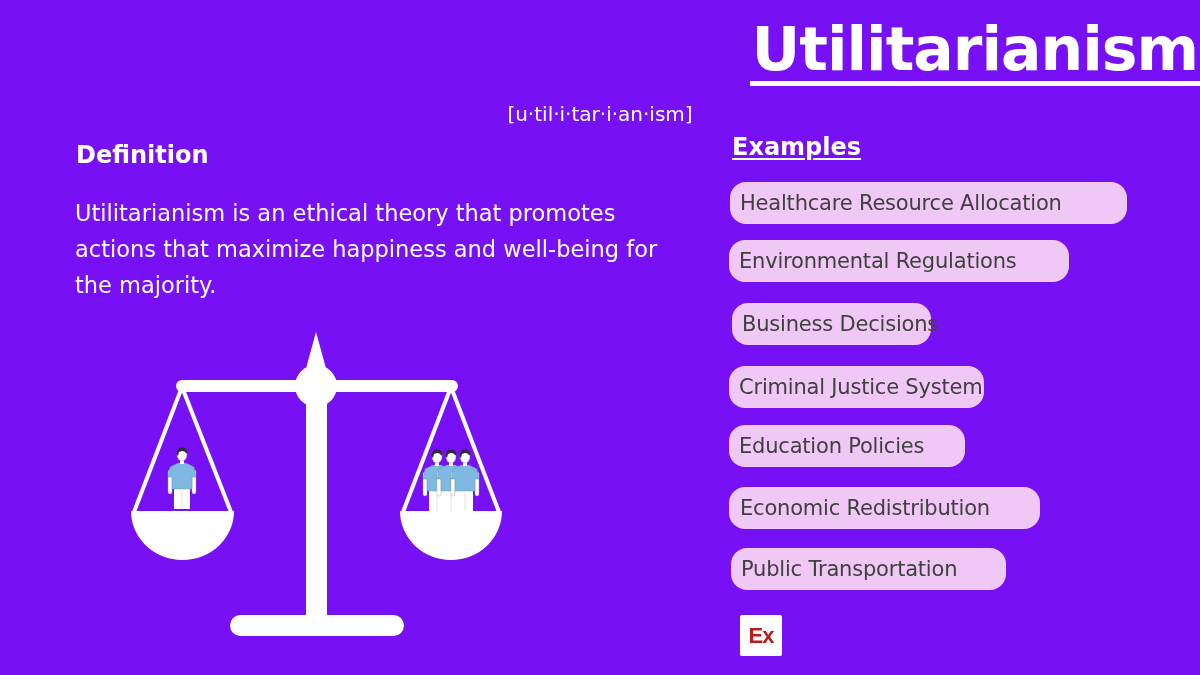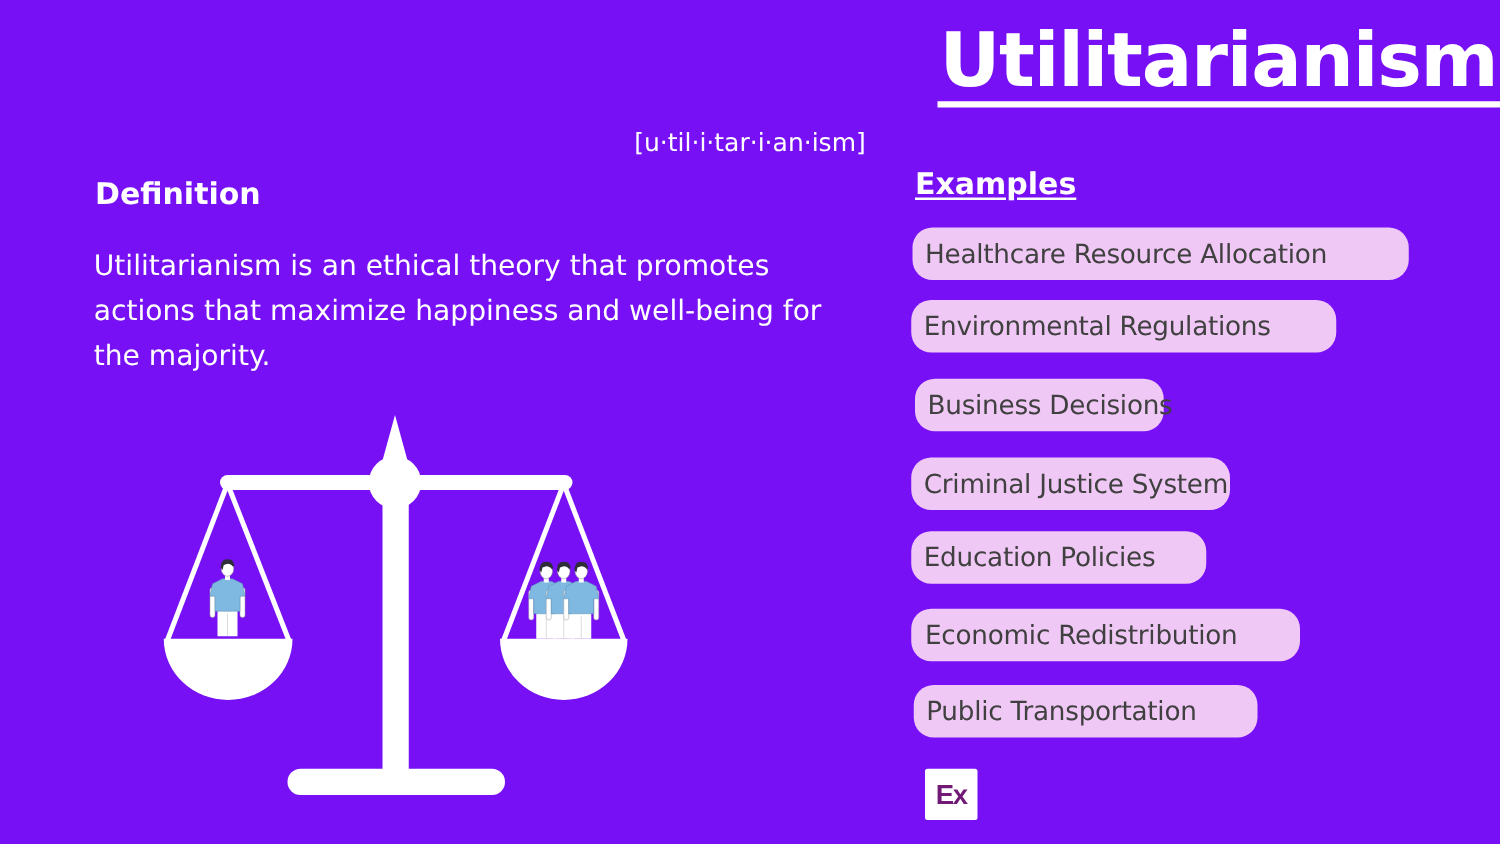--- a/index.html
+++ b/index.html
@@ -97,21 +97,21 @@
       left: 740px;
       top: 615px;
       display: flex;
       align-items: center;
     }
     .logo-box {
       width: 42px;
       height: 41px;
       background: #ffffff;
       border-radius: 2px;
-      color: #701a75;
+      color: #b91c1c;
       font-weight: bold;
       font-size: 22px;
       line-height: 41px;
       text-align: center;
       letter-spacing: -1px;
       font-family: "Liberation Sans", sans-serif;
     }
     .logo-text {
       margin-left: 9px;
       font-weight: bold;

